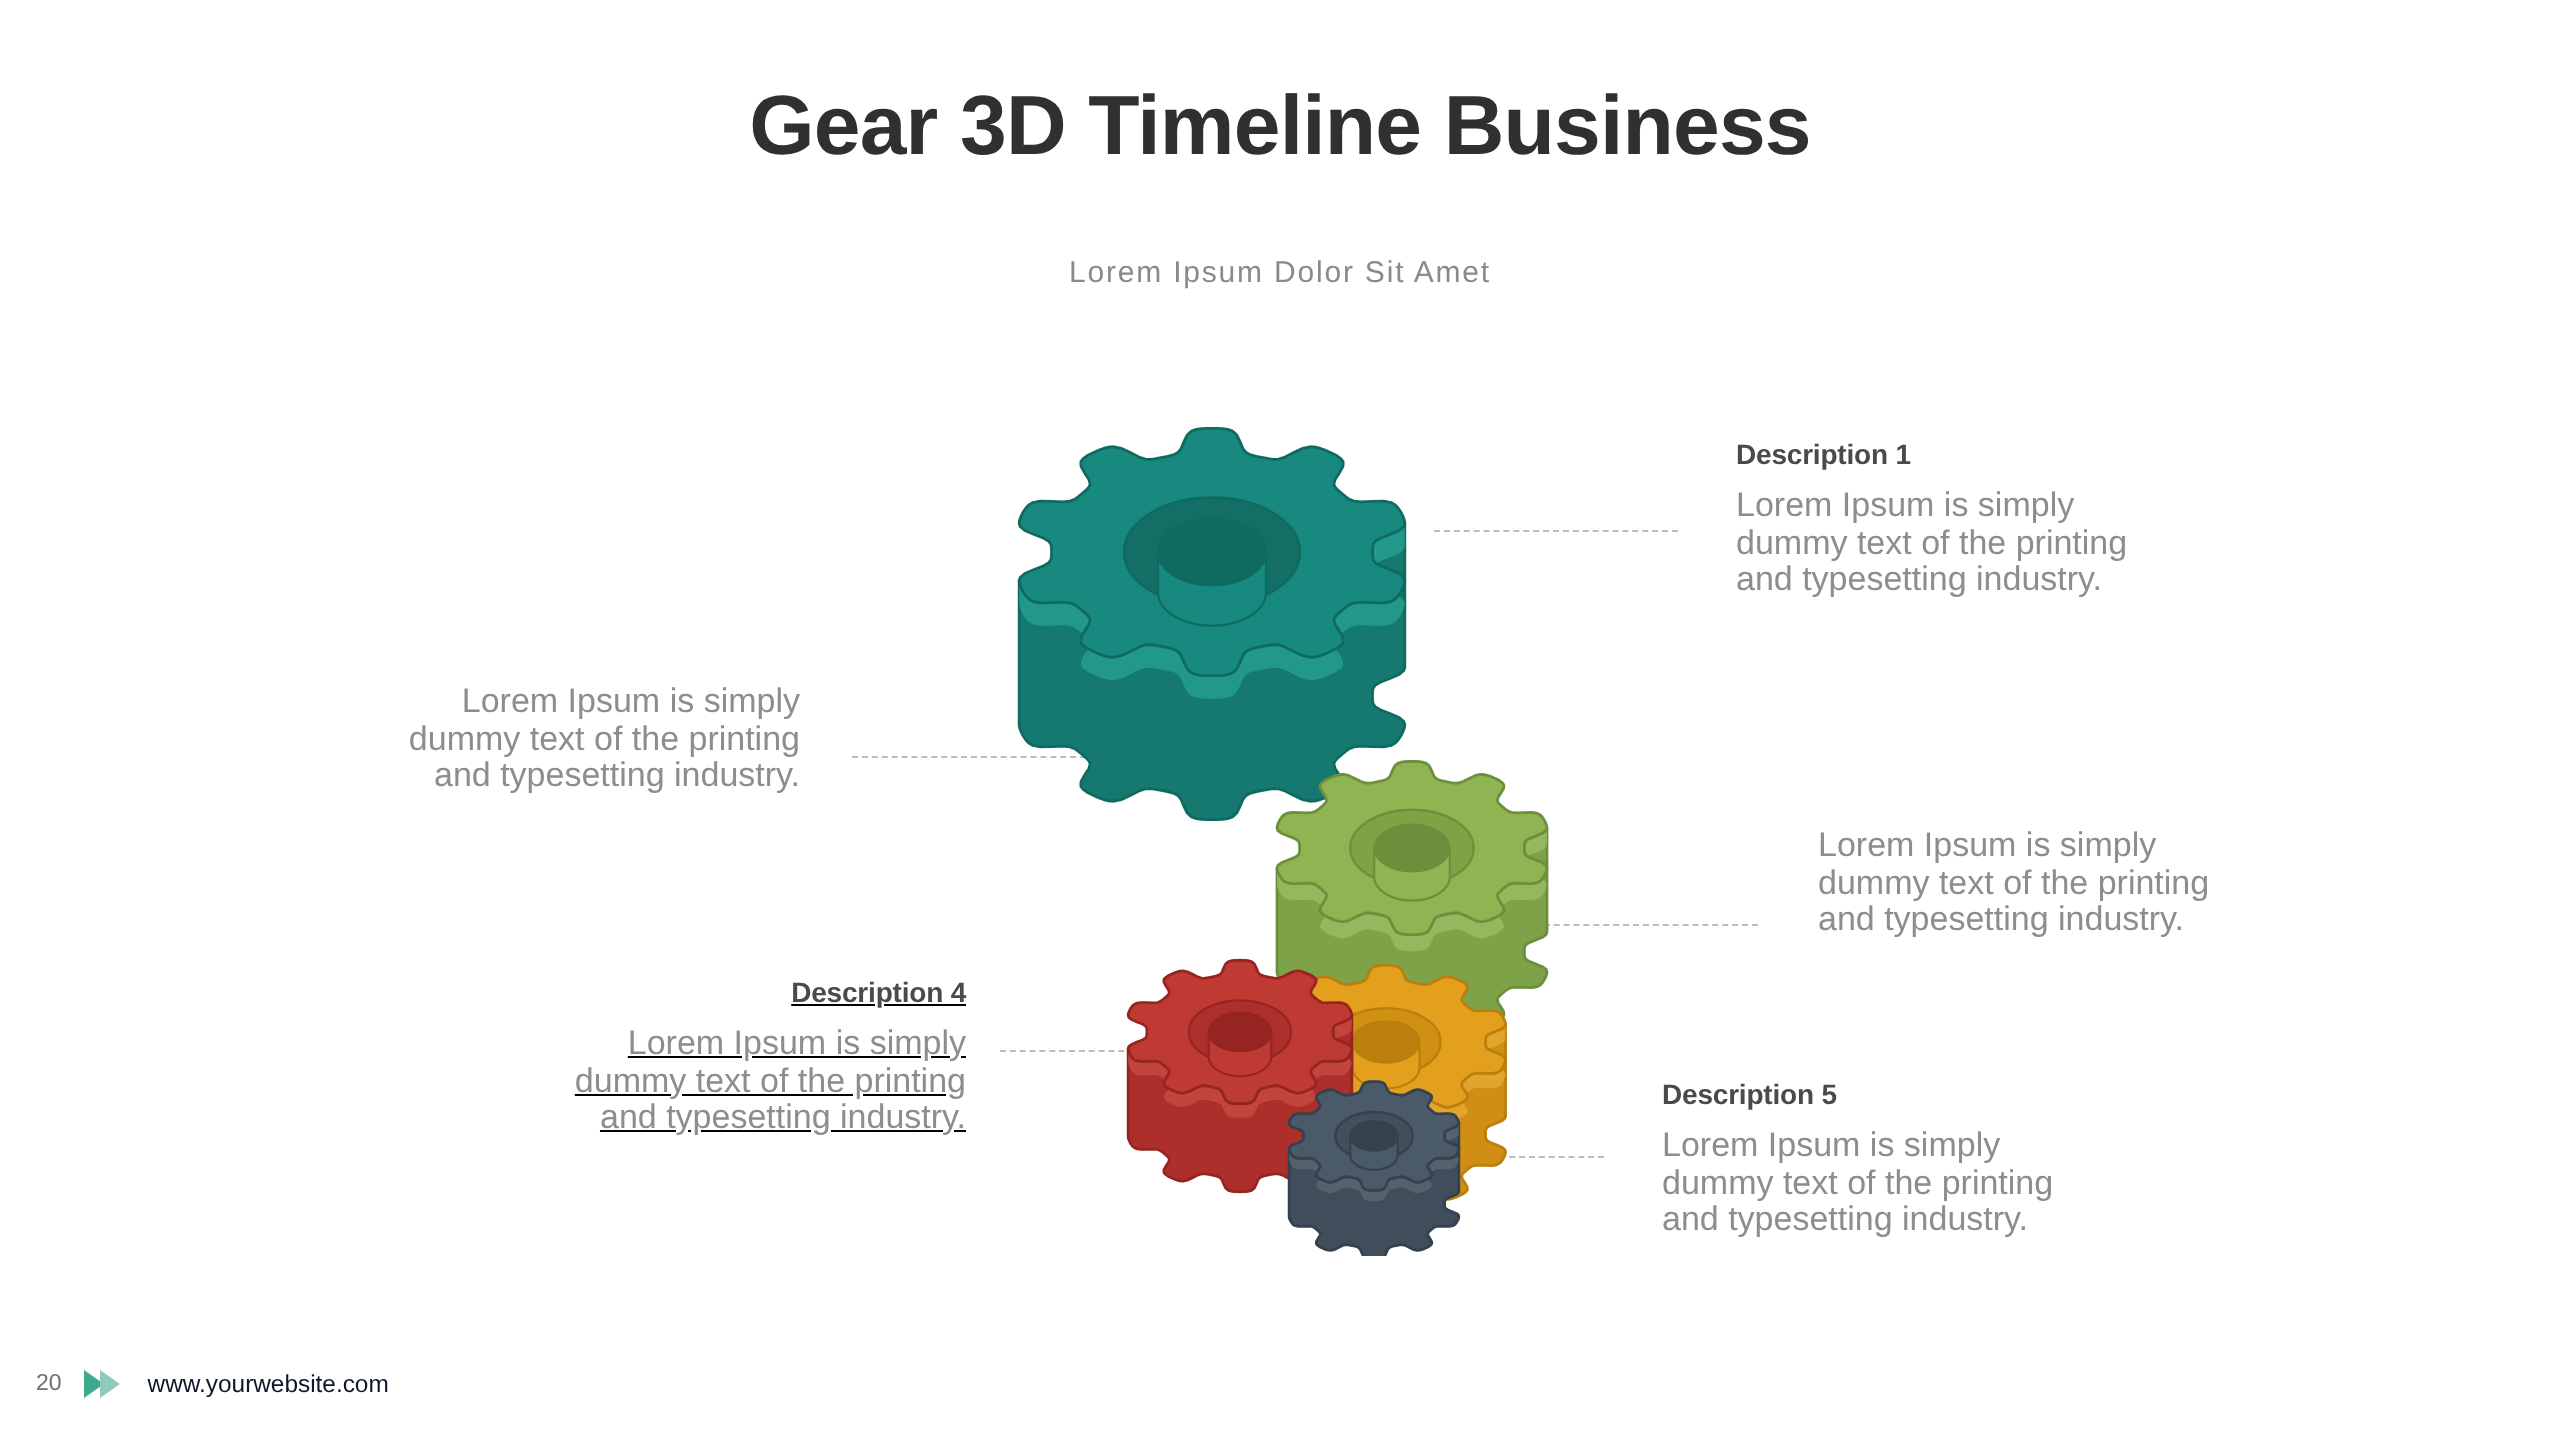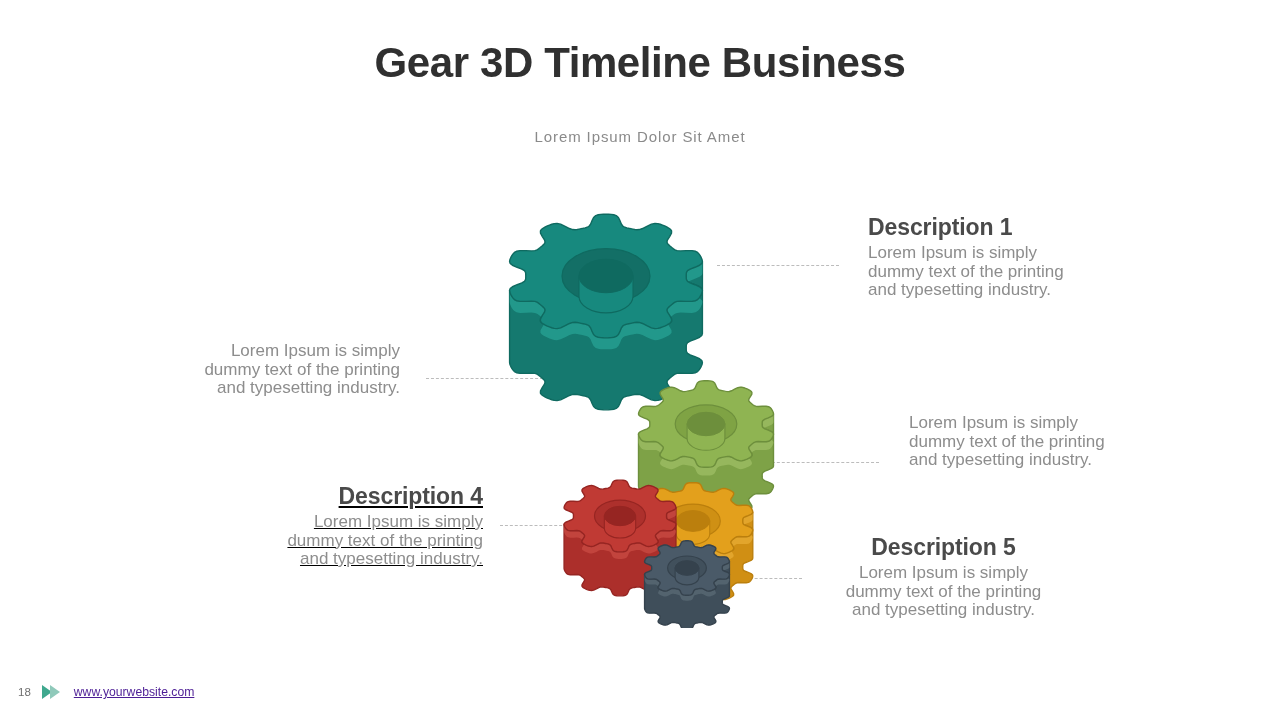--- a/index.html
+++ b/index.html
@@ -64,21 +64,21 @@
     position: absolute;
     height: 0;
     border-top: 1px dashed #bcbcbc;
   }
 
   
   .desc {
     position: absolute;
   }
   .desc-title {
-    font-size: 23px;
+    font-size: 14px;
     font-weight: bold;
     color: #4a4a4a;
     line-height: 23px;
     letter-spacing: -0.1px;
     margin: 0 0 5px 0;
     white-space: nowrap;
   }
   .desc-body {
     font-size: 17px;
     font-weight: normal;
@@ -105,23 +105,22 @@
     margin-right: 10px;
   }
   #footer-icon {
     width: 22px;
     height: 16px;
     margin-right: 11px;
     display: block;
   }
   #footer-url {
     font-size: 12.2px;
-    color: #4c1d95;
+    color: #0f172a;
     line-height: 22px;
-    text-decoration: underline;
   }
 </style>
 </head>
 <body>
 
 <div id="slide">
 
   <div id="title">Gear 3D Timeline Business</div>
 
   <div id="subtitle">Lorem Ipsum Dolor Sit Amet</div>
@@ -190,27 +189,27 @@
 
   <div class="desc align-left" style="left:909px; top:414px; width:225px;">
     <p class="desc-body">Lorem Ipsum is simply dummy text of the printing and typesetting industry.</p>
   </div>
 
   <div class="desc align-right" style="left:258px; top:485px; width:225px;text-decoration:underline;">
     <p class="desc-title">Description 4</p>
     <p class="desc-body">Lorem Ipsum is simply dummy text of the printing and typesetting industry.</p>
   </div>
 
-  <div class="desc align-left" style="left:831px; top:536px; width:225px;text-align:center;">
+  <div class="desc align-left" style="left:831px; top:536px; width:225px;">
     <p class="desc-title">Description 5</p>
     <p class="desc-body">Lorem Ipsum is simply dummy text of the printing and typesetting industry.</p>
   </div>
 
   <div id="footer">
-    <span id="page-number">18</span>
+    <span id="page-number">20</span>
     <svg id="footer-icon" viewBox="0 0 22 16" xmlns="http://www.w3.org/2000/svg">
       <polygon id="fi-a" points="1,1 11,8 1,15" fill="#3fa88e"></polygon>
       <polygon id="fi-b" points="9,1 19,8 9,15" fill="#8fc9ba"></polygon>
     </svg>
     <span id="footer-url">www.yourwebsite.com</span>
   </div>
 
 </div>
 
 </body></html>

